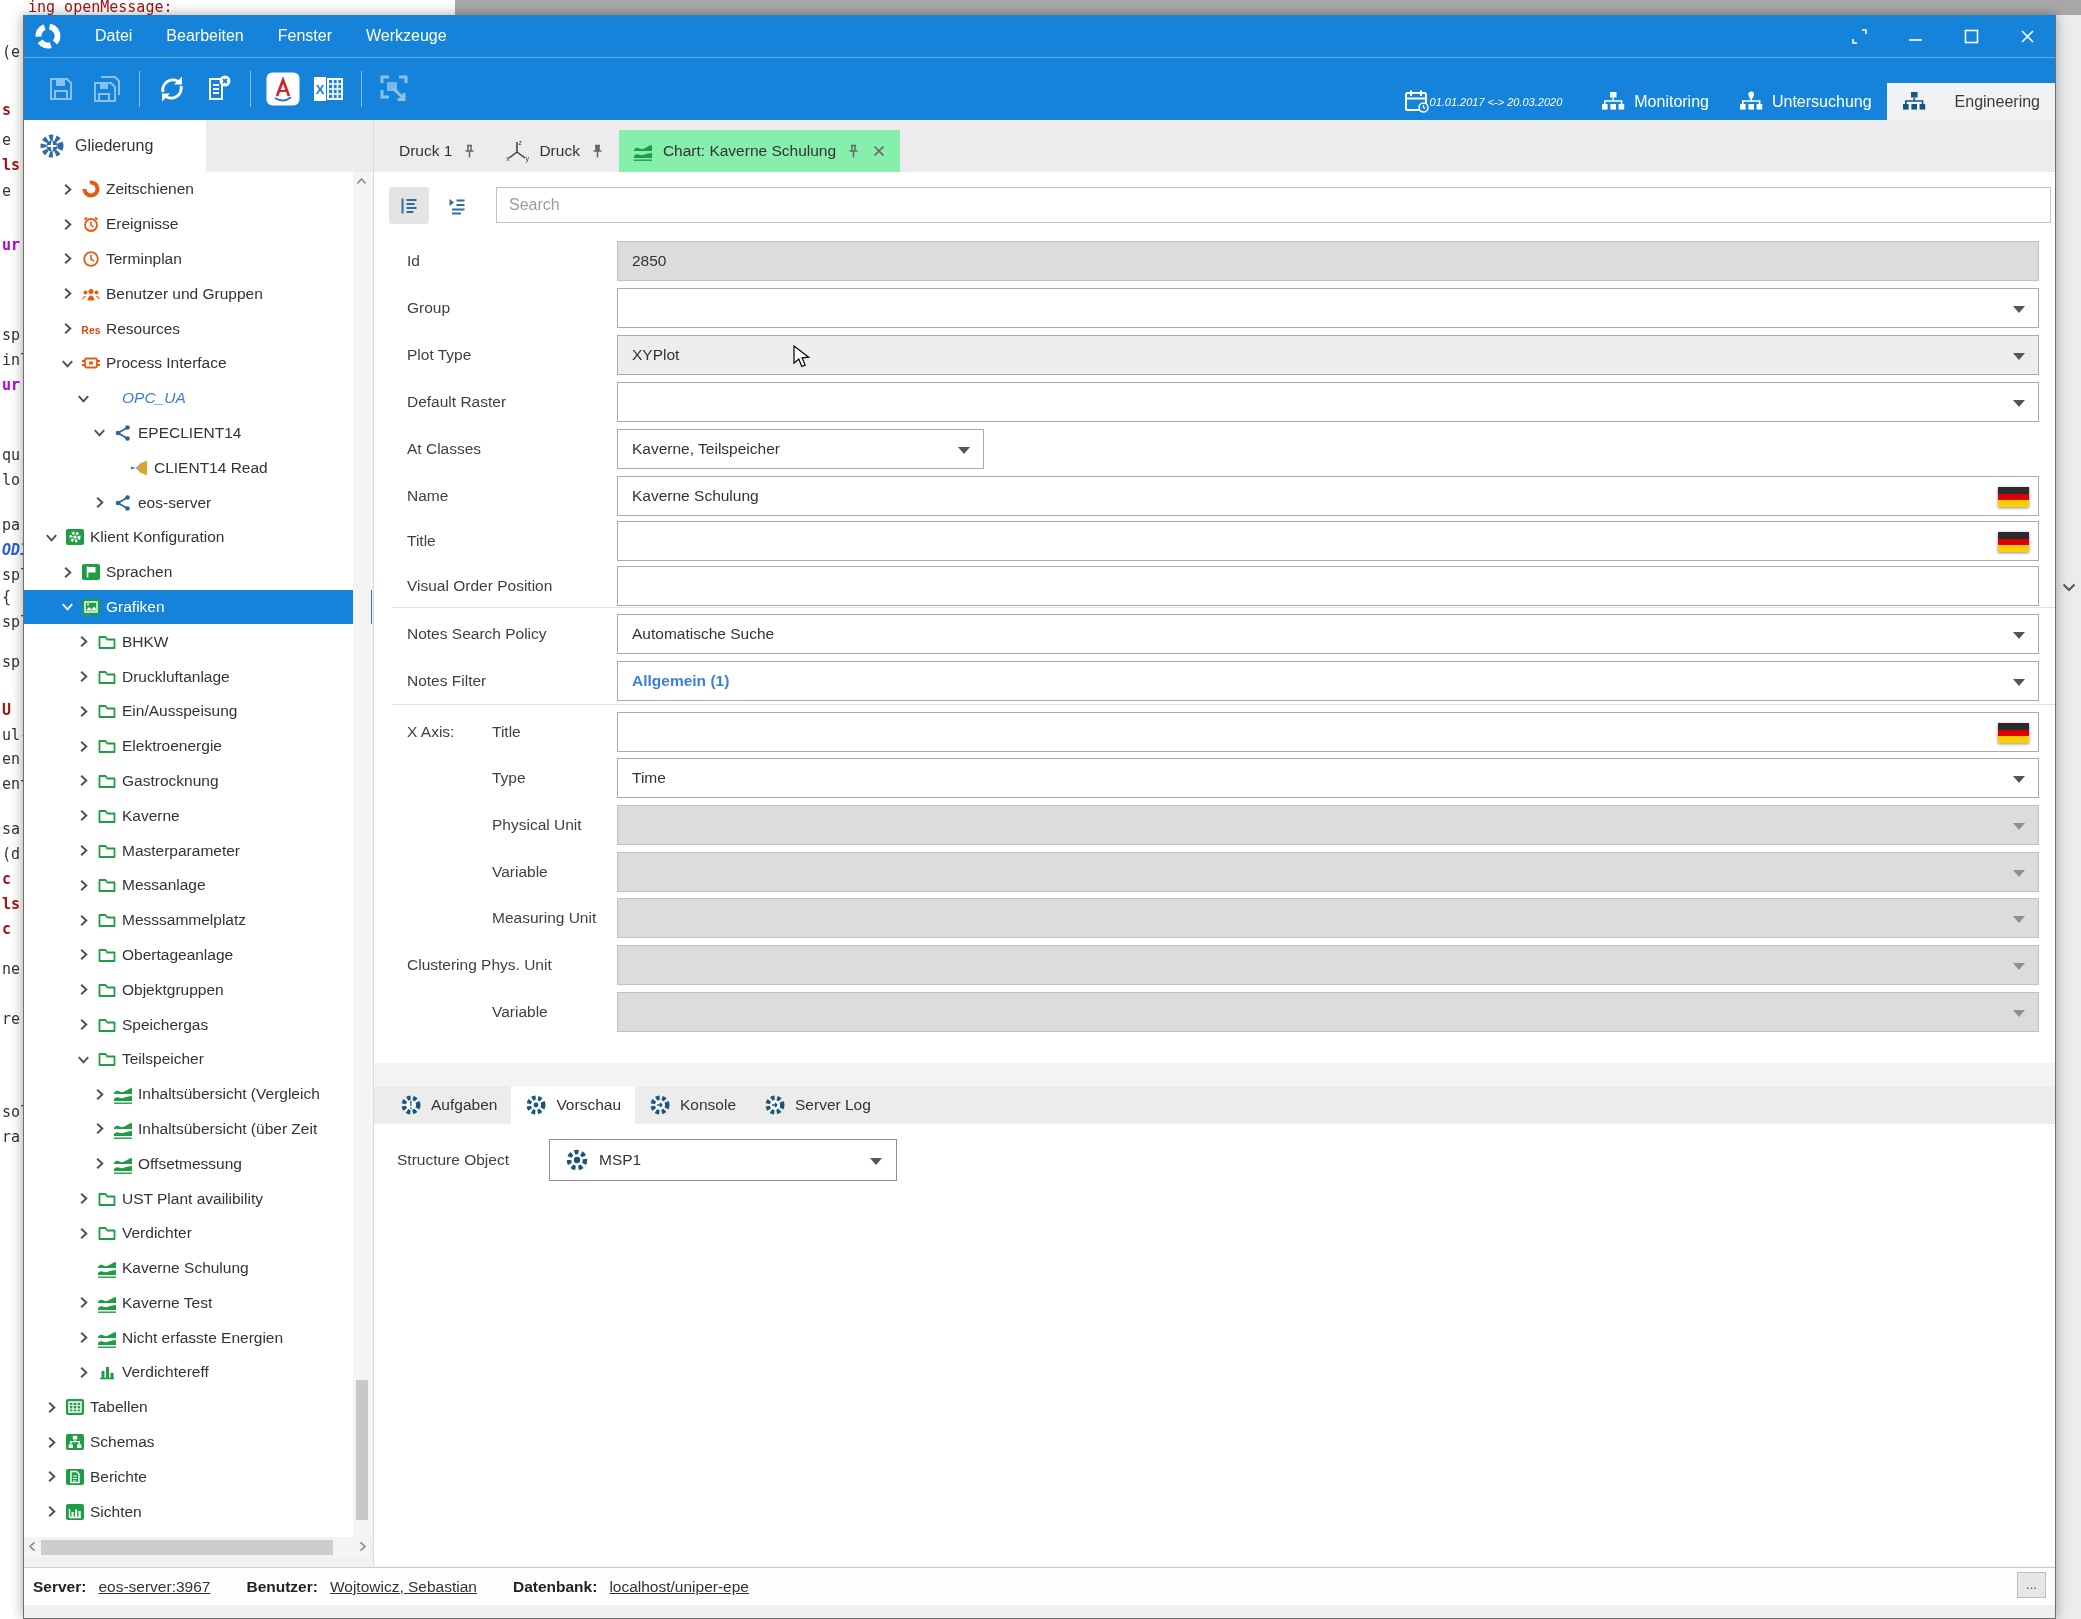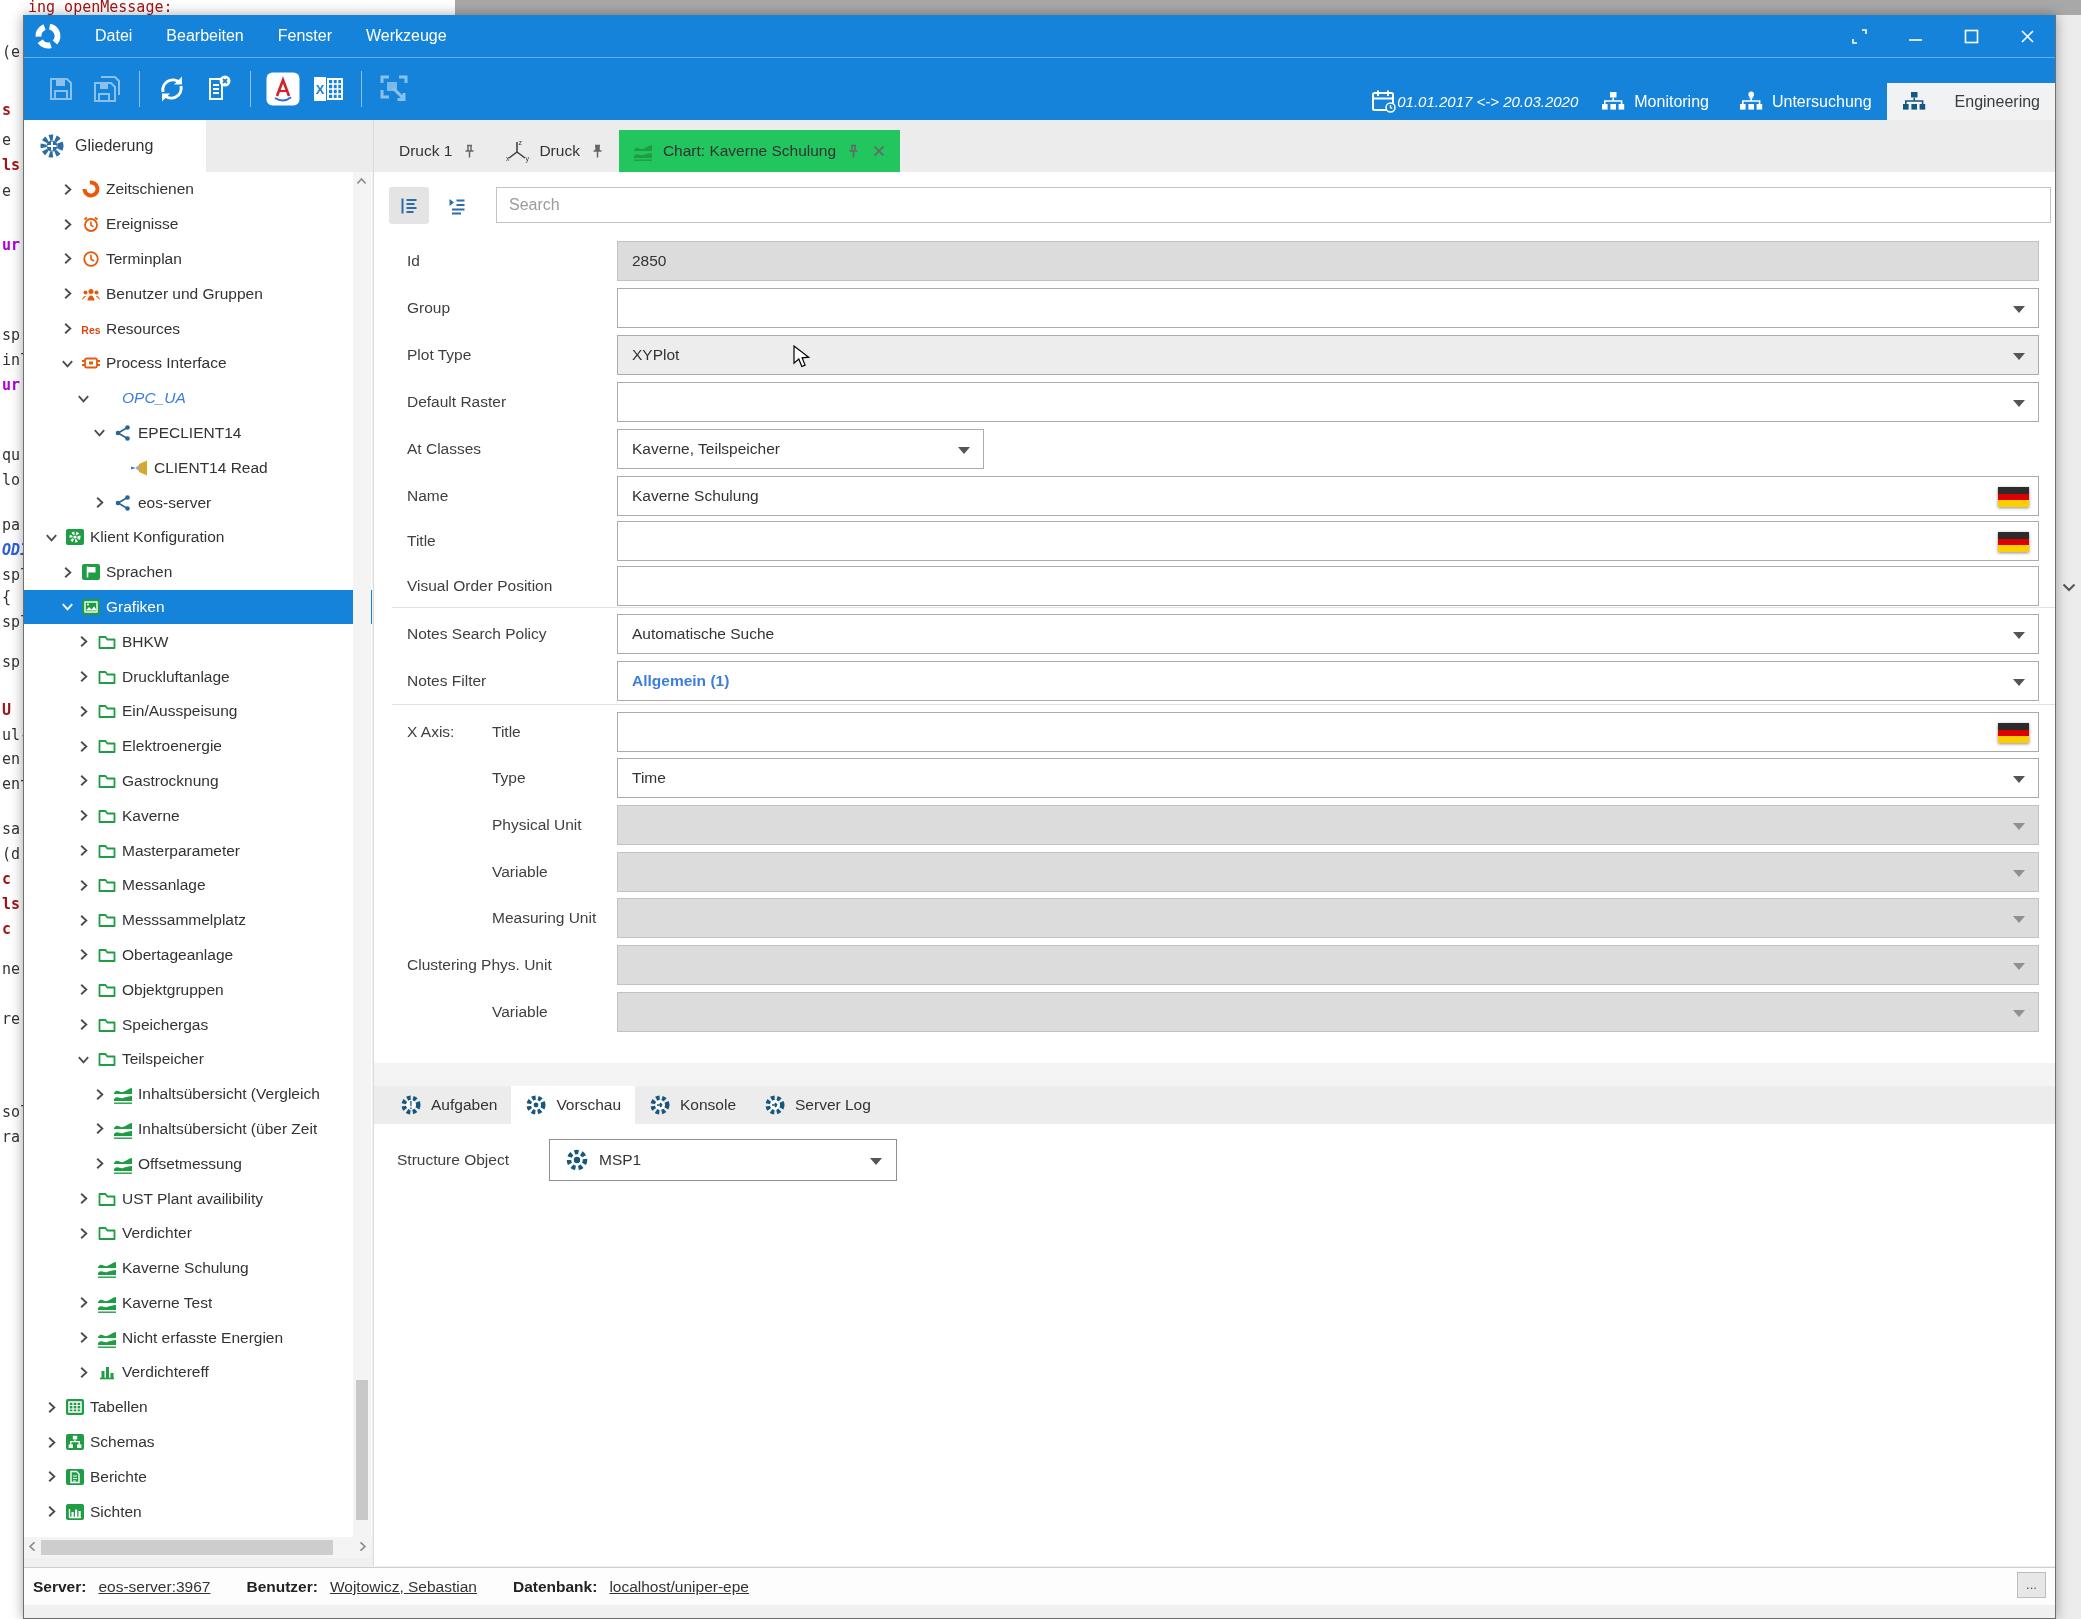--- a/index.html
+++ b/index.html
@@ -26,21 +26,21 @@
   .winbtns{position:absolute;right:0;top:0;height:42px;display:flex;}
   .winbtn{width:56px;height:42px;display:flex;align-items:center;justify-content:center;}
 
   
   .toolbar{position:absolute;top:42px;left:0;right:0;height:63px;background:#1583d9;
            border-top:1px solid rgba(255,255,255,.35);display:flex;align-items:center;padding-left:14px;box-sizing:border-box;}
   .tbtn{width:46px;height:46px;display:flex;align-items:center;justify-content:center;border-radius:3px;}
   .tbtn.disabled{opacity:.5;}
   .tsep{width:1px;height:36px;background:rgba(255,255,255,.5);margin:0 9px;}
   .tright{position:absolute;top:42px;right:0;height:63px;display:flex;align-items:flex-end;color:#fff;z-index:3;}
-  .daterange{display:flex;align-items:center;font-style:italic;font-size:15px;height:37px;margin-right:8px;}
+  .daterange{display:flex;align-items:center;font-style:italic;font-size:11px;height:37px;margin-right:24px;}
   .mode{display:flex;align-items:center;gap:9px;font-size:16px;height:37px;padding:0 15px;}
   .mode.active{background:#f0f2f4;color:#3b3b3b;gap:29px;}
 
   
   .tabstrip-bg{position:absolute;top:105px;left:0;right:0;height:52px;background:#ececec;}
   .sb-header{position:absolute;top:105px;left:0;width:182px;height:52px;background:#fff;display:flex;align-items:center;
              gap:10px;padding-left:15px;box-sizing:border-box;font-size:16px;color:#333;}
 
   
   .tree{position:absolute;left:0;top:157px;width:348px;height:1365px;background:#fff;overflow:hidden;}
@@ -55,21 +55,21 @@
   .vsb .sarr{position:absolute;left:2px;color:#8a8a8a;}
   .vsb .thumb{position:absolute;left:3px;width:12px;top:1208px;height:140px;background:#c8c8c8;}
   .hsb{position:absolute;left:0;top:1522px;width:347px;height:21px;background:#f4f4f4;}
   .hsb .thumb{position:absolute;left:17px;top:3px;width:292px;height:15px;background:#cdcdcd;}
   .hsb .sarr{position:absolute;top:2px;color:#8a8a8a;}
 
   
   .main{position:absolute;left:349px;top:105px;right:0;bottom:52px;border-left:1px solid #dcdcdc;box-sizing:border-box;}
   .mtabs{position:absolute;top:0;left:0;right:0;height:52px;display:flex;align-items:flex-end;padding-left:12px;}
   .mtab{height:42px;display:flex;align-items:center;gap:9px;padding:0 13px;font-size:15.5px;color:#333;}
-  .mtab.active{background:#22c55e;justify-content:space-between;}
+  .mtab.active{background:#86efac;justify-content:space-between;}
   .mtab .pin,.mtab .closex{color:#666;display:flex;align-items:center;}
   .content{position:absolute;top:52px;left:0;right:0;height:891px;background:#fff;}
   .viewbtns{position:absolute;left:15px;top:15px;display:flex;gap:8px;}
   .vbtn{width:40px;height:37px;display:flex;align-items:center;justify-content:center;border-radius:3px;}
   .vbtn.active{background:#e4e4e4;}
   .search{position:absolute;left:122px;right:4px;top:15px;height:36px;border:1px solid #c3c3c3;box-sizing:border-box;
           font-size:16px;color:#333;padding:0 12px;outline:none;font-family:"Liberation Sans",sans-serif;}
   .search::placeholder{color:#9b9b9b;}
   .frow{position:absolute;left:33px;right:16px;height:40px;display:flex;align-items:center;}
   .f-label{width:210px;flex:none;font-size:15.5px;color:#3f3f3f;display:flex;align-items:center;}

